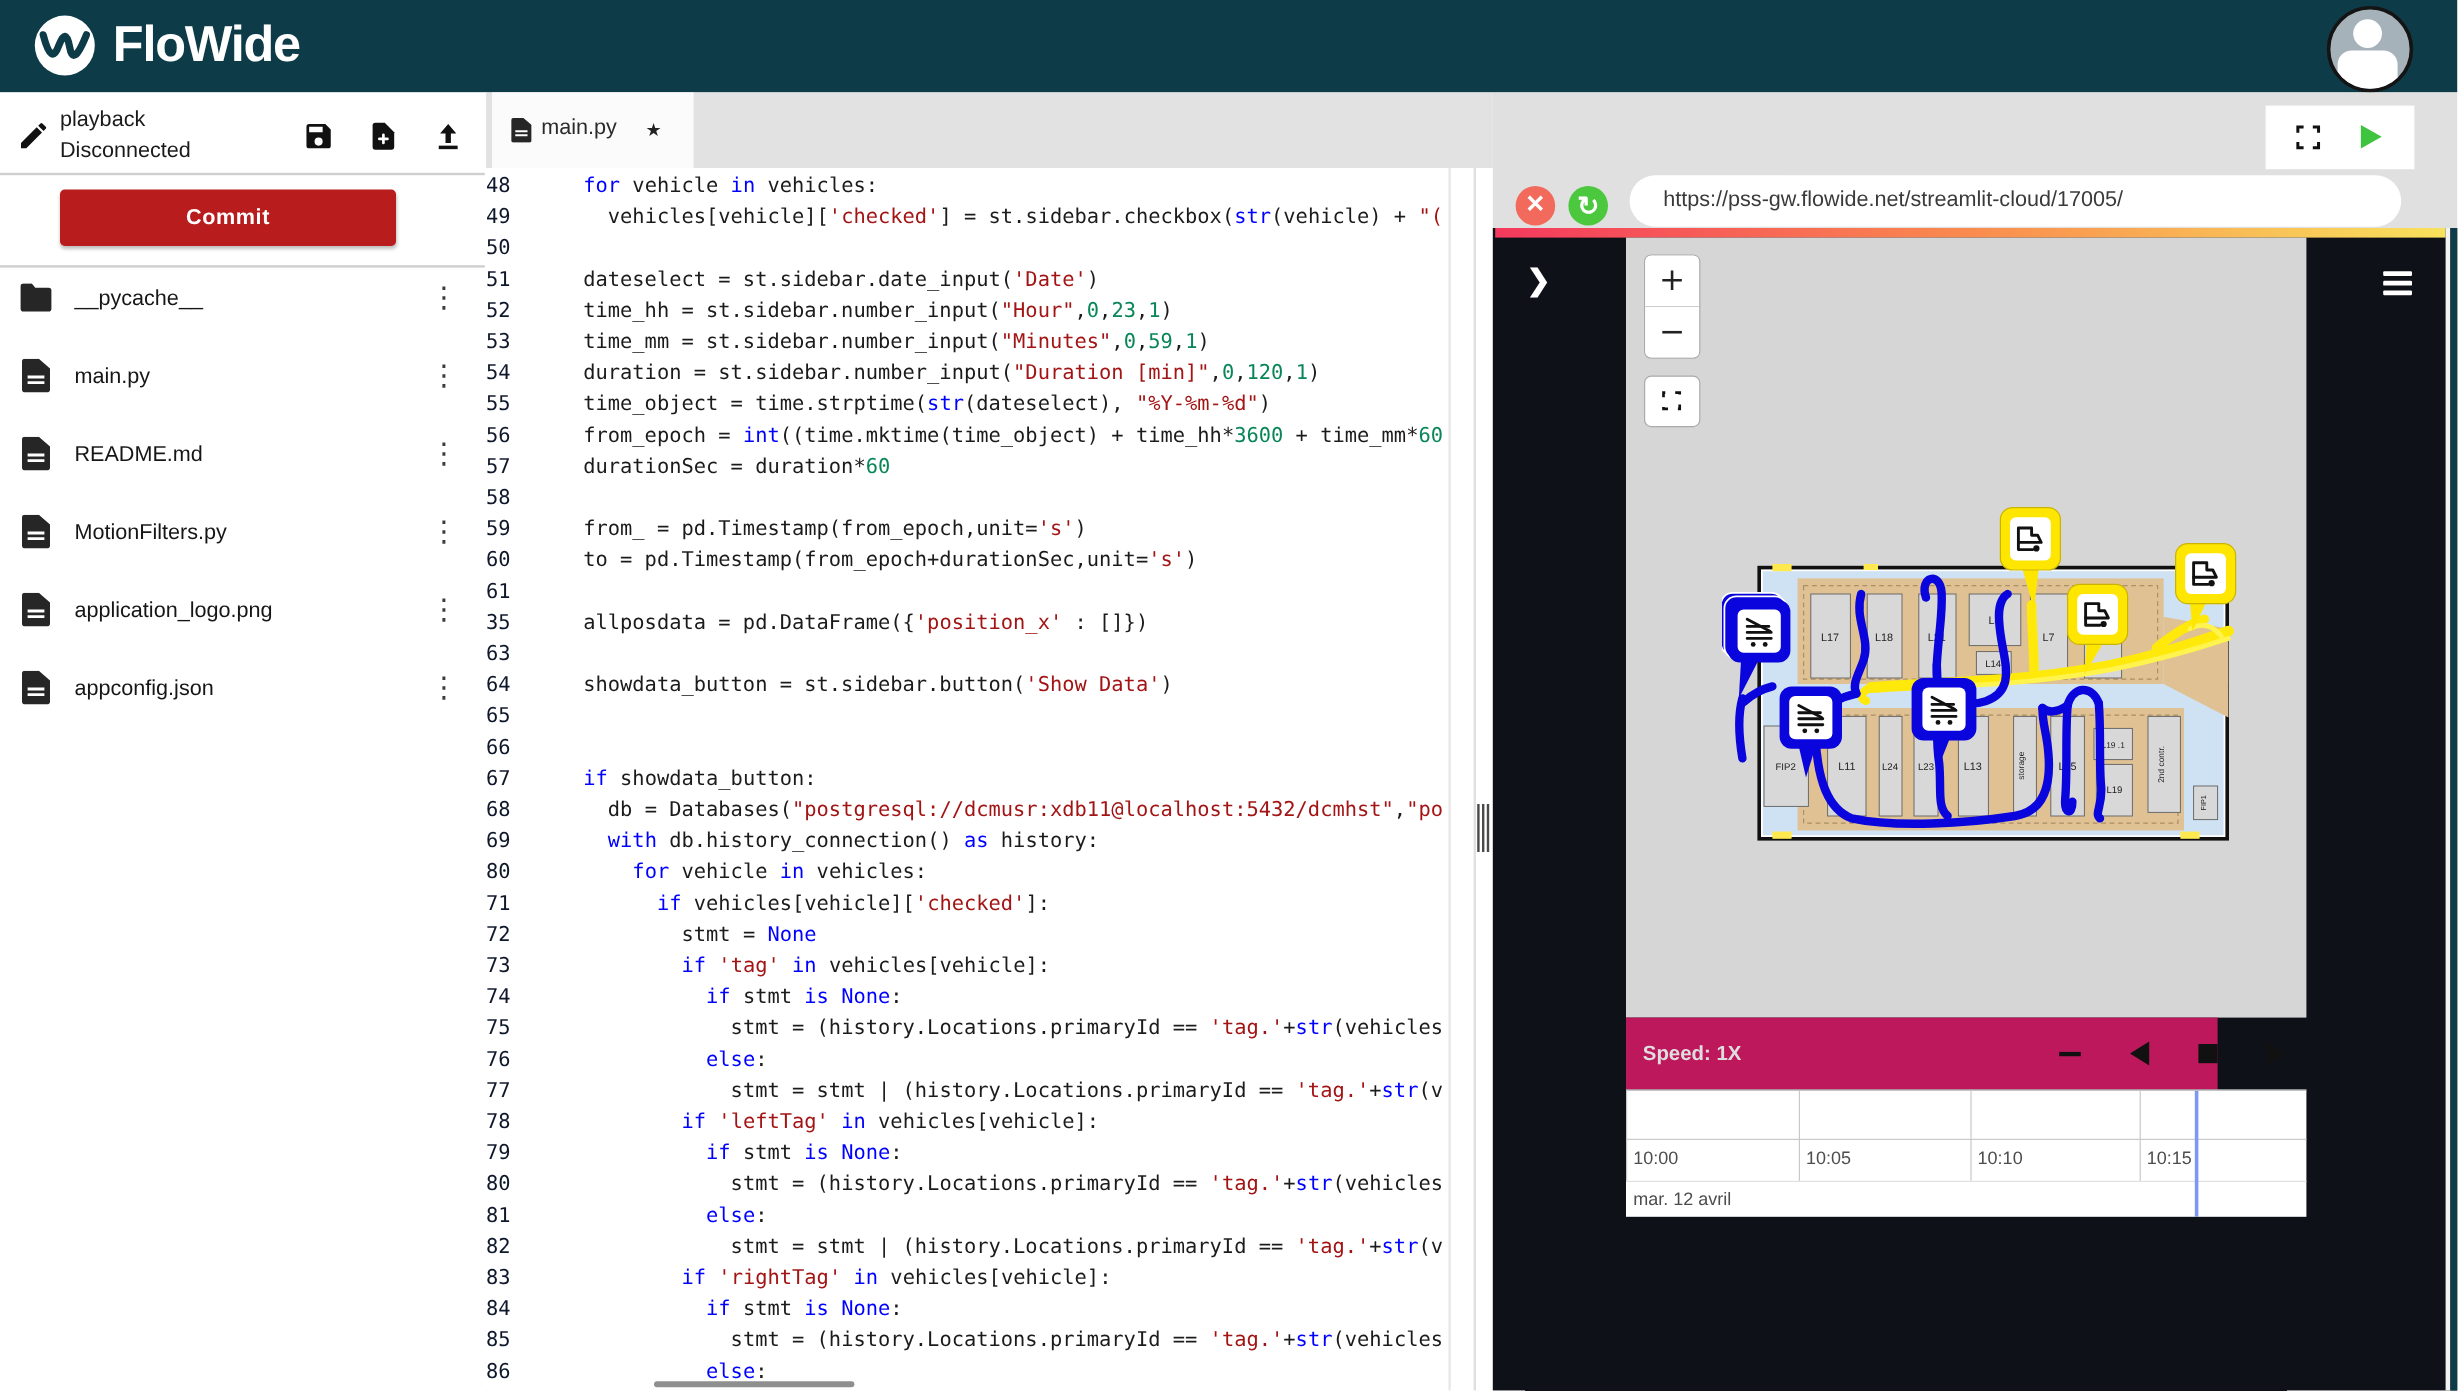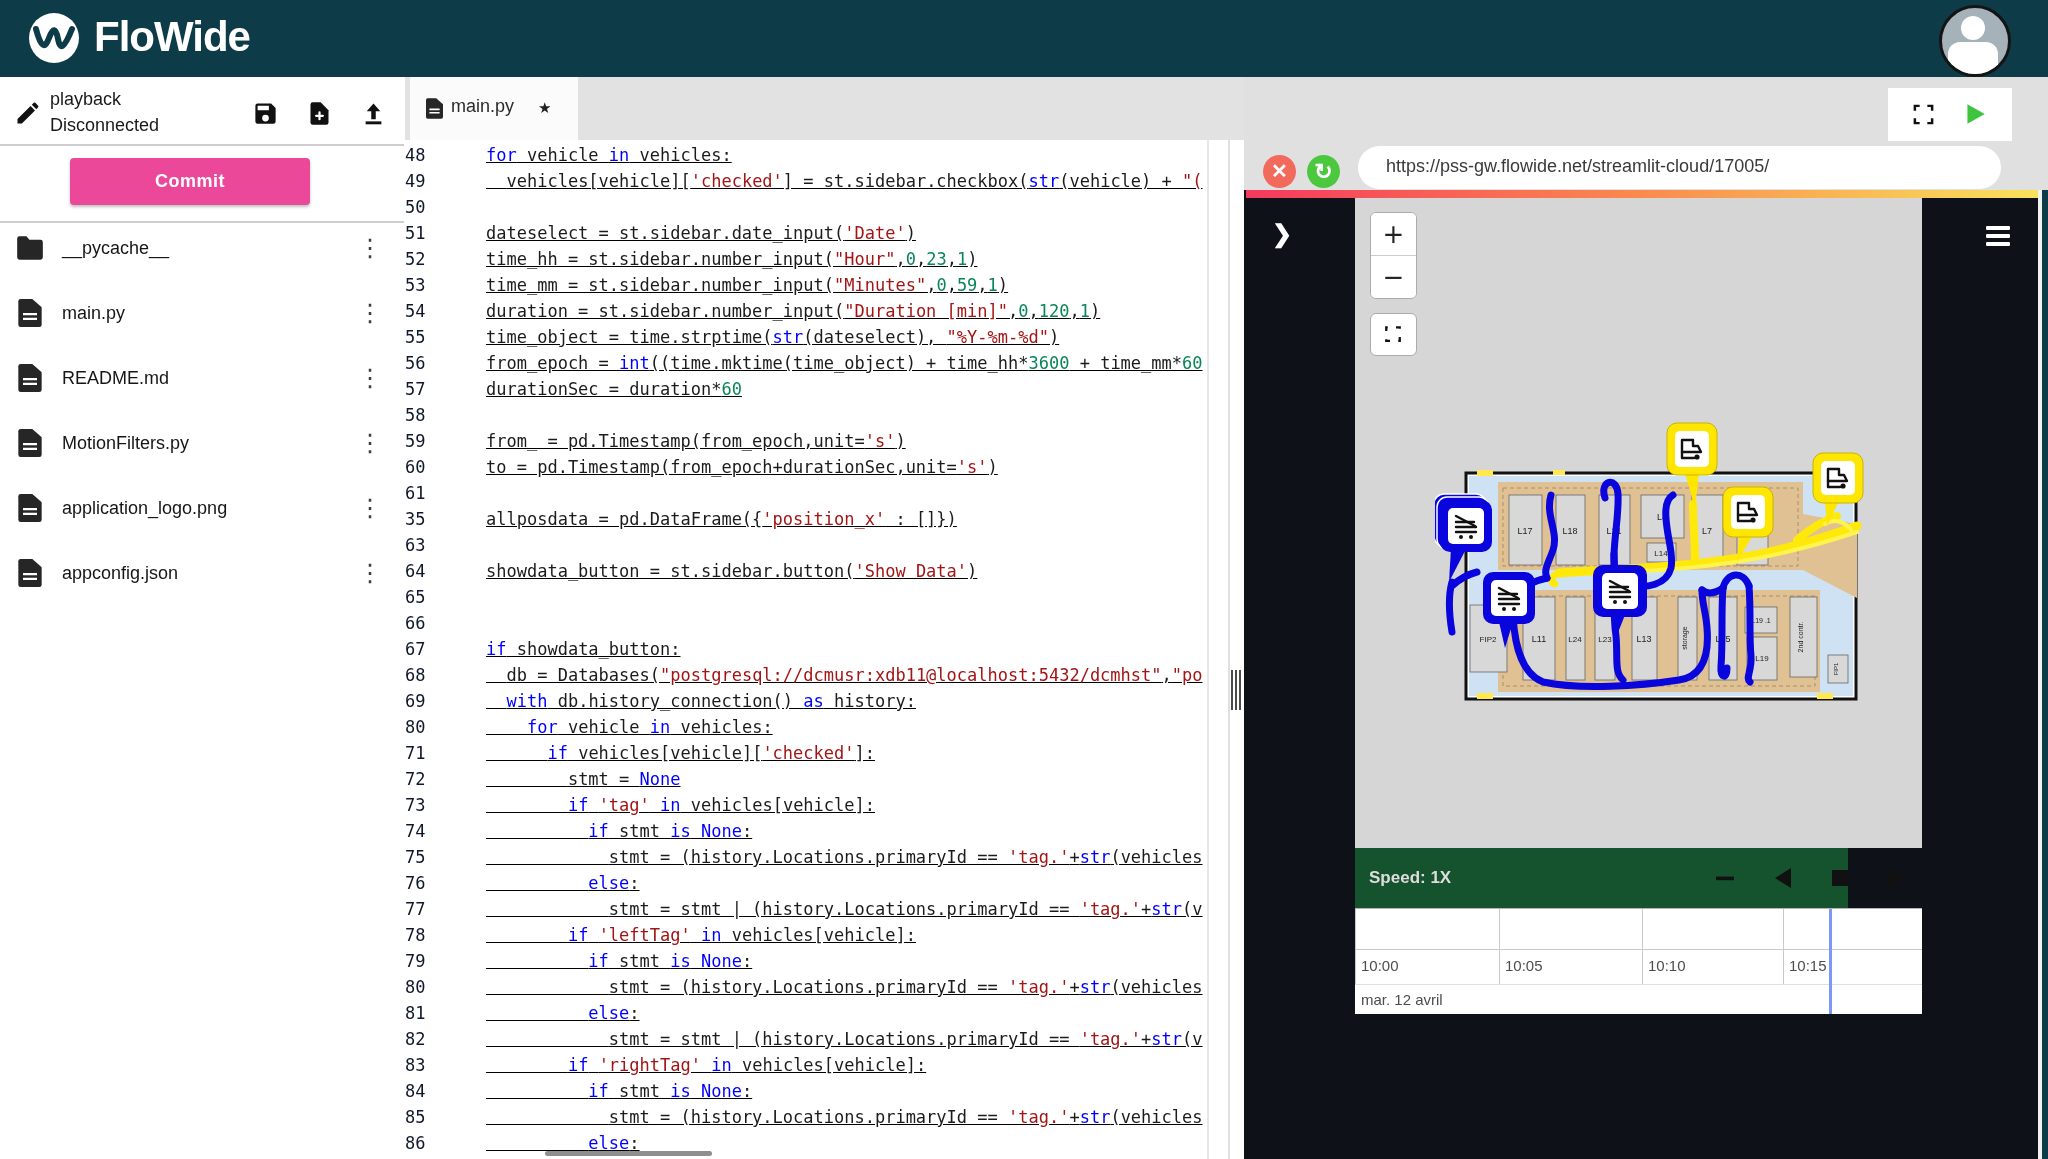--- a/index.html
+++ b/index.html
@@ -9,34 +9,34 @@
   .hdr{left:0;top:0;width:2048px;height:77px;background:#0d3b48;}
   .brand{left:94px;top:13px;color:#fff;font-size:42px;font-weight:bold;letter-spacing:-1px;}
   .avatar{left:1939px;top:5px;width:66px;height:66px;border-radius:50%;background:#a6b2ba;border:3px solid #141414;overflow:hidden;}
   .av-head{position:absolute;left:19px;top:8px;width:24px;height:24px;border-radius:50%;background:#fff;}
   .av-body{position:absolute;left:6px;top:34px;width:50px;height:34px;border-radius:12px 12px 0 0;background:#fff;}
   
   .sidebar{left:0;top:77px;width:405px;height:1082px;background:#fff;border-right:1px solid #d8d8d8;}
   .sb-proj{left:50px;top:89px;font-size:18px;color:#1a1a1a;}
   .sb-status{left:50px;top:115px;font-size:18px;color:#1a1a1a;}
   .divider{height:2px;background:#cfcfcf;}
-  .commit{left:70px;top:158px;width:240px;height:47px;background:#ec4899;border:none;border-radius:4px;color:#fff;font-size:18px;font-weight:bold;letter-spacing:.5px;box-shadow:0 2px 3px rgba(0,0,0,.25);font-family:"Liberation Sans",sans-serif;}
+  .commit{left:50px;top:158px;width:280px;height:47px;background:#b91c1c;border:none;border-radius:4px;color:#fff;font-size:18px;font-weight:bold;letter-spacing:.5px;box-shadow:0 2px 3px rgba(0,0,0,.25);font-family:"Liberation Sans",sans-serif;}
   .filerow{left:0;width:404px;height:65px;}
   .f-label{position:absolute;left:62px;top:20px;font-size:18px;color:#161616;}
   .kebab{position:absolute;left:358px;top:16px;font-size:24px;color:#3c3c3c;width:24px;text-align:center;}
   
   .tabbar{left:405px;top:77px;width:839px;height:63px;background:#e2e2e2;}
   .tab{left:410px;top:77px;width:168px;height:63px;background:#fbfbfb;}
   .tab-label{position:absolute;left:41px;top:19px;font-size:18px;color:#2b2b2b;}
   .tab-star{position:absolute;left:128px;top:22px;font-size:15px;color:#222;}
   .editor-bg{left:405px;top:140px;width:839px;height:1019px;background:#fff;}
   .code{left:405px;top:142px;width:823px;height:1017px;overflow:hidden;font-family:"DejaVu Sans Mono",monospace;font-size:17px;line-height:26px;}
   .cl{white-space:pre;height:26px;}
   .ln{display:inline-block;width:57px;text-align:left;color:#0f172a;}
-  .ct{padding-left:24px;text-decoration:underline;}
+  .ct{padding-left:24px;}
   .tk-k{color:#0000ff;} .tk-s{color:#a31515;} .tk-n{color:#098658;} .tk-p{color:#1b1b1b;}
   .vline{width:2px;background:#e8e8e8;}
   .split-handle span{display:inline-block;width:2px;height:40px;background:#4a4a4a;margin:0 1px;}
   .hscroll{left:545px;top:1151px;width:167px;height:5px;background:#8f8f8f;border-radius:3px;}
   
   .ptoolbar{left:1244px;top:77px;width:804px;height:113px;background:#e0e0e0;}
   .runbox{left:1888px;top:88px;width:124px;height:53px;background:#fff;}
   .circlebtn{width:33px;height:33px;border-radius:50%;color:#fff;text-align:center;border:none;padding:0;}
   .xbtn{left:1263px;top:155px;background:#f16a5c;font-size:20px;font-weight:bold;line-height:33px;}
   .rbtn{left:1307px;top:155px;background:#4bc83e;font-size:22px;font-weight:bold;line-height:31px;}
@@ -48,21 +48,21 @@
   .wline{left:2038px;top:190px;width:4px;height:969px;background:#f2f2f2;}
   .tealstrip{left:2042px;top:190px;width:6px;height:969px;background:#0d3b48;}
   .chev{left:1272px;top:220px;color:#fff;font-size:24px;font-weight:bold;}
   .burger span{display:block;width:24px;height:4px;background:#fff;border-radius:1px;margin-bottom:4px;}
   .widget{left:1355px;top:198px;width:567px;height:650px;background:#d6d6d6;}
   .zbox{left:1370px;top:212px;width:45px;height:85px;background:#fff;border:1px solid #ababab;border-radius:6px;overflow:hidden;}
   .zcell{width:100%;height:42px;border:none;background:#fff;font-size:26px;color:#222;padding:0;line-height:40px;text-align:center;font-family:"DejaVu Sans",sans-serif;}
   .zsep{height:1px;background:#ccc;}
   .fsbox{left:1370px;top:313px;width:45px;height:41px;background:#fff;border:1px solid #ababab;border-radius:6px;}
   
-  .ctrl{left:1355px;top:848px;width:493px;height:60px;background:#14532d;}
+  .ctrl{left:1355px;top:848px;width:493px;height:60px;background:#be185d;}
   .speed{position:absolute;left:14px;top:20px;font-size:17px;font-weight:bold;color:#dedede;}
   .pb{position:absolute;top:18px;width:24px;height:24px;}
   
   .tl{left:1355px;top:908px;width:567px;height:105px;background:#fff;border-top:1px solid #b5b5b5;}
   .tl .h1{position:absolute;left:0;top:40px;width:567px;height:1px;background:#c9c9c9;}
   .tl .h2{position:absolute;left:0;top:75px;width:567px;height:1px;background:#e0e0e0;}
   .tl .gv{position:absolute;top:0;width:1px;height:75px;background:#c9c9c9;}
   .tl .tick{position:absolute;top:48px;font-size:15px;color:#4d4d4d;}
   .tl .date{position:absolute;left:6px;top:82px;font-size:15px;color:#4d4d4d;}
   .playhead{position:absolute;left:474px;top:0;width:3px;height:105px;background:#7d98f3;}

